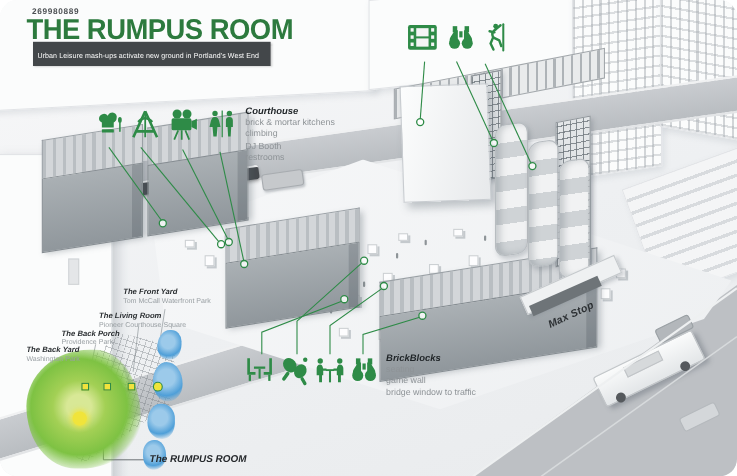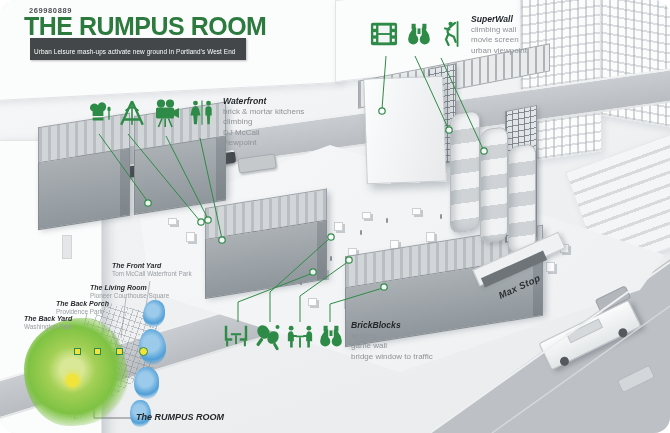--- a/index.html
+++ b/index.html
@@ -241,25 +241,25 @@
       </svg>
       <svg width="28" height="34" viewBox="0 0 30 30" fill="#2e8b47">
         <circle cx="8" cy="4.4" r="2.6"></circle>
         <path d="M8 7.8c-2.6 0-3.6 1.8-4.2 4.6L2.6 17.6h3l.8 9.4h3.2l.8-9.4h3l-1.2-5.2C11.6 9.6 10.6 7.8 8 7.8z"></path>
         <rect x="14.4" y="1.6" width="1.2" height="26"></rect>
         <circle cx="22" cy="4.4" r="2.6"></circle>
         <path d="M22 7.8c-2.2 0-3.4 1-3.4 3.4v6.4h1.6l.6 9.4h2.4l.6-9.4h1.6v-6.4C25.4 8.8 24.2 7.8 22 7.8z"></path>
       </svg>
     </div>
     <div class="ctext">
-      <div class="ctitle">Waterfront</div>
+      <div class="ctitle">Courthouse</div>
       <div class="cline">brick &amp; mortar kitchens</div>
       <div class="cline">climbing</div>
-      <div class="cline">DJ McCall</div>
-      <div class="cline">viewpoint</div>
+      <div class="cline">DJ Booth</div>
+      <div class="cline">restrooms</div>
     </div>
   </div>
 
   <div class="callout" style="left:370px;top:14px;">
     <div class="icons" style="gap:8px;">
       <svg width="28" height="40" viewBox="0 0 30 26" fill="#2e8b47">
         <rect x="1" y="1" width="28" height="24" rx="2"></rect>
         <g fill="#f4f5f6">
           <rect x="3.5" y="4" width="3" height="3.4"></rect>
             <rect x="3.5" y="11" width="3" height="3.4"></rect>
@@ -278,26 +278,20 @@
         <circle cx="7.8" cy="18.8" r="5.4"></circle>
           <circle cx="20.2" cy="18.8" r="5.4"></circle>
         <rect x="12.4" y="7" width="3.2" height="6"></rect>
       </svg>
       <svg width="24" height="40" viewBox="0 0 26 30" fill="none" stroke="#2e8b47" stroke-width="2.4" stroke-linecap="round">
         <circle cx="11.5" cy="4" r="2.4" fill="#2e8b47" stroke="none"></circle>
         <path d="M11.5 7c-3 2-4 5-2.5 8L6.5 21l2.8 6"></path>
         <path d="M11.5 7l4.8-4M10.3 10 5.5 9M9 15l6 3 2 5.5"></path>
         <path d="M19 2v26" stroke-width="2"></path>
       </svg>
-    </div>
-    <div class="ctext">
-      <div class="ctitle">SuperWall</div>
-      <div class="cline">climbing wall</div>
-      <div class="cline">movie screen</div>
-      <div class="cline">urban viewpoint</div>
     </div>
   </div>
 
   <div class="callout" style="left:222px;top:320px;justify-content:space-between;">
     <div class="icons" style="gap:4px;">
       <svg width="28" height="32" viewBox="0 0 30 26" fill="#2e8b47">
         <path d="M3 2h2.6v13.4H11V18H3zM27 2h-2.6v13.4H19V18h8z"></path>
         <rect x="9.5" y="10" width="11" height="2.2"></rect>
           <rect x="14" y="12.2" width="2" height="9.5"></rect>
         <rect x="4.4" y="18" width="2.2" height="6"></rect>

